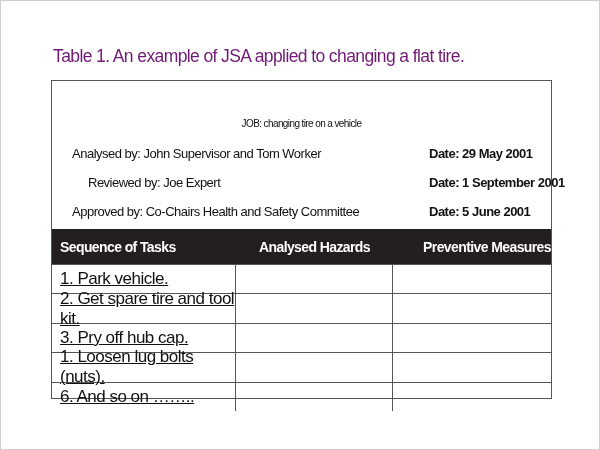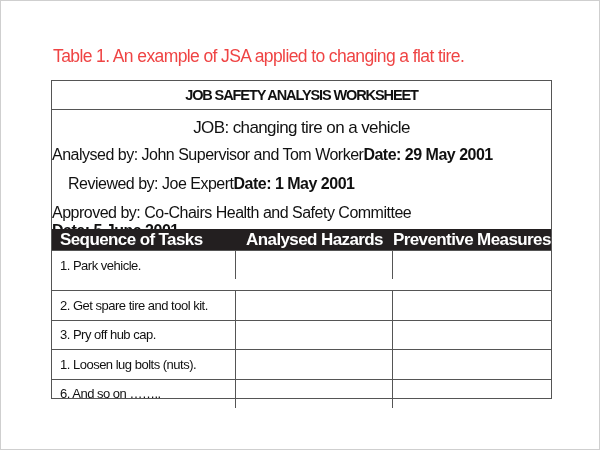--- a/index.html
+++ b/index.html
@@ -21,21 +21,21 @@
       width: 598px; height: 448px;
       border: 1px solid #cfcfcf;
       pointer-events: none;
     }
     .caption {
       position: absolute;
       left: 53px;
       top: 46px;
       font-size: 17.5px;
       letter-spacing: -0.6px;
-      color: #ef4444;
+      color: #701a75;
       white-space: nowrap;
     }
     .table {
       position: absolute;
       left: 51px;
       top: 80px;
       width: 501px;
       height: 319px;
       border: 1.5px solid #555;
       box-sizing: border-box;
@@ -55,113 +55,114 @@
     .meta {
       position: absolute;
       left: 0; right: 0;
       top: 29px;
       height: 119px;
     }
     .job-line {
       position: absolute;
       left: 0; right: 0; top: 8px;
       text-align: center;
-      font-size: 17px;
+      font-size: 10px;
       letter-spacing: -0.6px;
     }
     .meta-row {
       position: absolute;
-      left: 0; right: 26px;
-      font-size: 16px;
+      left: 20px; right: 26px;
+      font-size: 13px;
       letter-spacing: -0.5px;
       display: flex;
+      justify-content: space-between;
     }
     .meta-row .date {
       width: 96px;
       text-align: left;
       white-space: nowrap;
       font-weight: bold;
     }
     .grid {
       position: absolute;
       left: 0; right: 0;
       top: 148px;
       bottom: 0;
     }
     .grid-header {
       display: flex;
-      height: 21px;
+      height: 35px;
       background: #231f20;
       color: #ffffff;
       font-weight: bold;
-      font-size: 17px;
+      font-size: 14px;
       letter-spacing: -0.6px;
       align-items: center;
     }
     .grid-header .c1 { width: 184px; padding-left: 8px; box-sizing: border-box; }
     .grid-header .c2 { width: 157px; text-align: center; }
-    .grid-header .c3 { flex: 1; text-align: left; }
+    .grid-header .c3 { flex: 1; text-align: right; }
     .grid-row {
       display: flex;
       height: 29.4px;
       border-top: 1.5px solid #555;
       box-sizing: border-box;
     }
     .grid-row:first-of-type { border-top: none; }
     .grid-row .cell {
       box-sizing: border-box;
       display: flex;
       align-items: center;
-      font-size: 13px;
+      font-size: 17px;
       letter-spacing: -0.5px;
+      text-decoration: underline;
     }
     .grid-row .c1 { width: 184px; padding-left: 8px; border-right: 1.5px solid #555; }
     .grid-row .c2 { width: 157px; border-right: 1.5px solid #555; }
     .grid-row .c3 { flex: 1; }
   </style>
 </head>
 <body>
 
 <div class="frame"></div>
 
 <div class="caption">Table 1. An example of JSA applied to changing a flat tire.</div>
 
 <div class="table">
-  <div class="title-row">JOB SAFETY ANALYSIS WORKSHEET</div>
 
   <div class="meta">
     <div class="job-line">JOB: changing tire on a vehicle</div>
 
     <div class="meta-row" style="top:36px;">
       <span>Analysed by: John Supervisor and Tom Worker</span>
       <span class="date">Date: 29 May  2001</span>
     </div>
     <div class="meta-row" style="top:65px;margin-left:16px;">
       <span>Reviewed by: Joe Expert</span>
-      <span class="date">Date: 1 May 2001</span>
+      <span class="date">Date: 1 September 2001</span>
     </div>
-    <div class="meta-row" style="top:94px;flex-direction:column;">
+    <div class="meta-row" style="top:94px;">
       <span>Approved by: Co-Chairs Health and Safety Committee</span>
       <span class="date">Date: 5 June 2001</span>
     </div>
   </div>
 
   <div class="grid">
     <div class="grid-header">
       <div class="c1">Sequence of Tasks</div>
       <div class="c2">Analysed Hazards</div>
       <div class="c3">Preventive Measures</div>
     </div>
 
     <div class="grid-row">
       <div class="cell c1">1. Park vehicle.</div>
       <div class="cell c2"></div>
       <div class="cell c3"></div>
     </div>
-    <div class="grid-row" style="border-top:1.5px solid #555;margin-top:11px;">
+    <div class="grid-row" style="border-top:1.5px solid #555;">
       <div class="cell c1">2. Get spare tire and tool kit.</div>
       <div class="cell c2"></div>
       <div class="cell c3"></div>
     </div>
     <div class="grid-row" style="border-top:1.5px solid #555;justify-content:flex-end;">
       <div class="cell c1">3. Pry off hub cap.</div>
       <div class="cell c2"></div>
       <div class="cell c3"></div>
     </div>
     <div class="grid-row" style="border-top:1.5px solid #555;">

